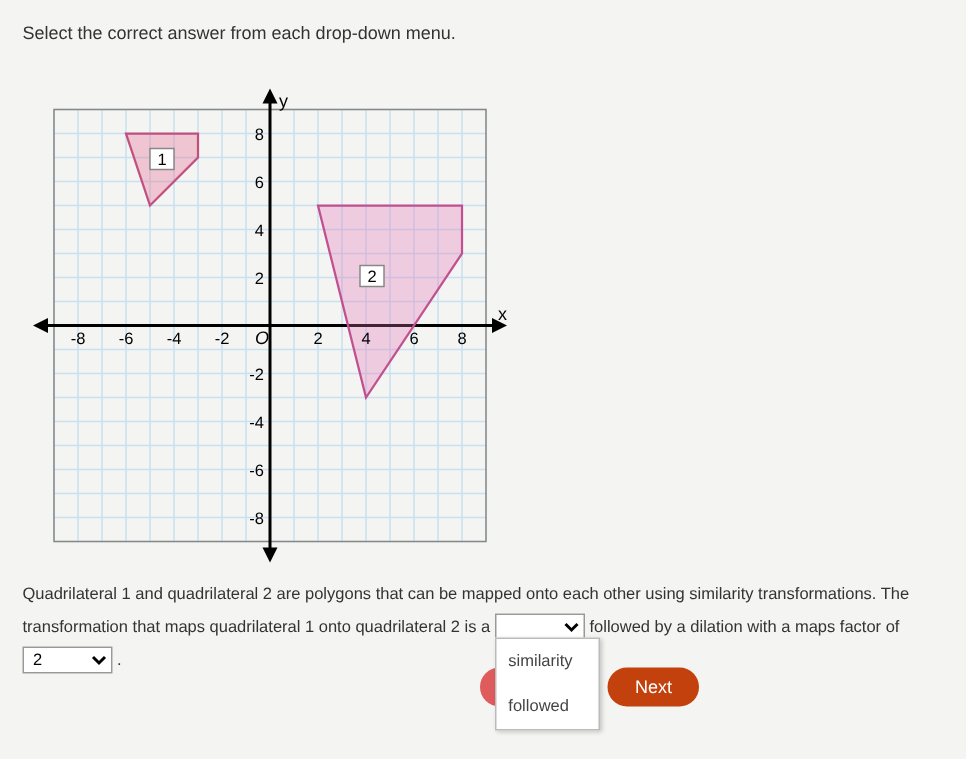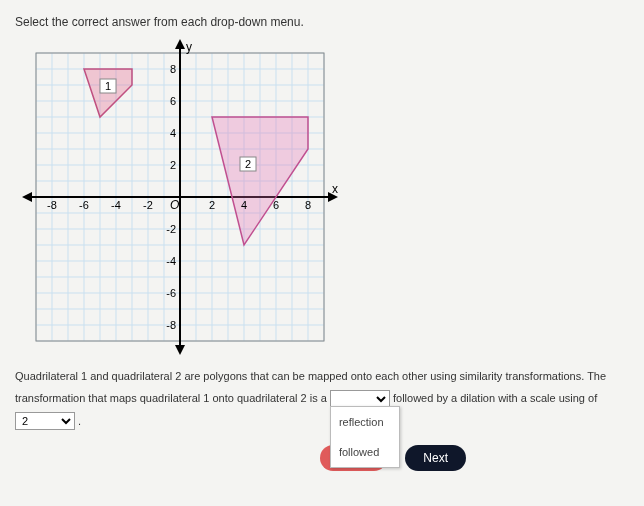--- a/index.html
+++ b/index.html
@@ -5,21 +5,21 @@
     * { box-sizing: border-box; margin: 0; padding: 0; }
     body {
       font-family: Arial, sans-serif;
       background: #f4f4f2;
       padding: 15px;
       width: 644px;
       height: 506px;
       font-size: 11px;
       color: #333;
     }
-    .prompt { margin-bottom: 8px; font-size: 12px; }
+    .prompt { margin-bottom: 28px; font-size: 12px; }
     .graph-container {
       position: relative;
       width: 320px;
       height: 320px;
       margin: 5px 0 5px 5px;
     }
     .graph-svg { display: block; }
     .sentence { margin-top: 8px; line-height: 2; font-size: 11px; }
     .dropdown-wrap {
       position: relative;
@@ -58,21 +58,21 @@
     }
     .btn {
       padding: 6px 18px;
       border-radius: 14px;
       color: #fff;
       font-size: 12px;
       border: none;
       cursor: pointer;
     }
     .btn-reset { background: #e05b5b; }
-    .btn-next { background: #0f172a; }
+    .btn-next { background: #c2410c; }
   </style>
 </head>
 <body>
 
 <div class="prompt">Select the correct answer from each drop-down menu.</div>
 
 <div class="graph-container">
 <svg class="graph-svg" width="320" height="320" viewBox="0 0 320 320">
 
   <g stroke="#c9e0f0" stroke-width="1">
@@ -159,25 +159,25 @@
 </svg>
 </div>
 
 <div class="sentence">
   <span>Quadrilateral 1 and quadrilateral 2 are polygons that can be mapped onto each other using similarity transformations. The transformation that maps quadrilateral 1 onto quadrilateral 2 is a </span>
   <span class="dropdown-wrap">
     <select>
       <option selected=""></option>
     </select>
     <div class="dropdown-open">
-      <div>reflection</div>
+      <div>similarity</div>
       <div>followed</div>
     </div>
   </span>
-  <span> followed by a dilation with a scale using of </span>
+  <span> followed by a dilation with a maps factor of </span>
   <select>
     <option selected="">2</option>
   </select>
   <span> .</span>
 </div>
 
 <div class="buttons-row">
   <button class="btn btn-reset">Reset</button>
   <button class="btn btn-next">Next</button>
 </div>

